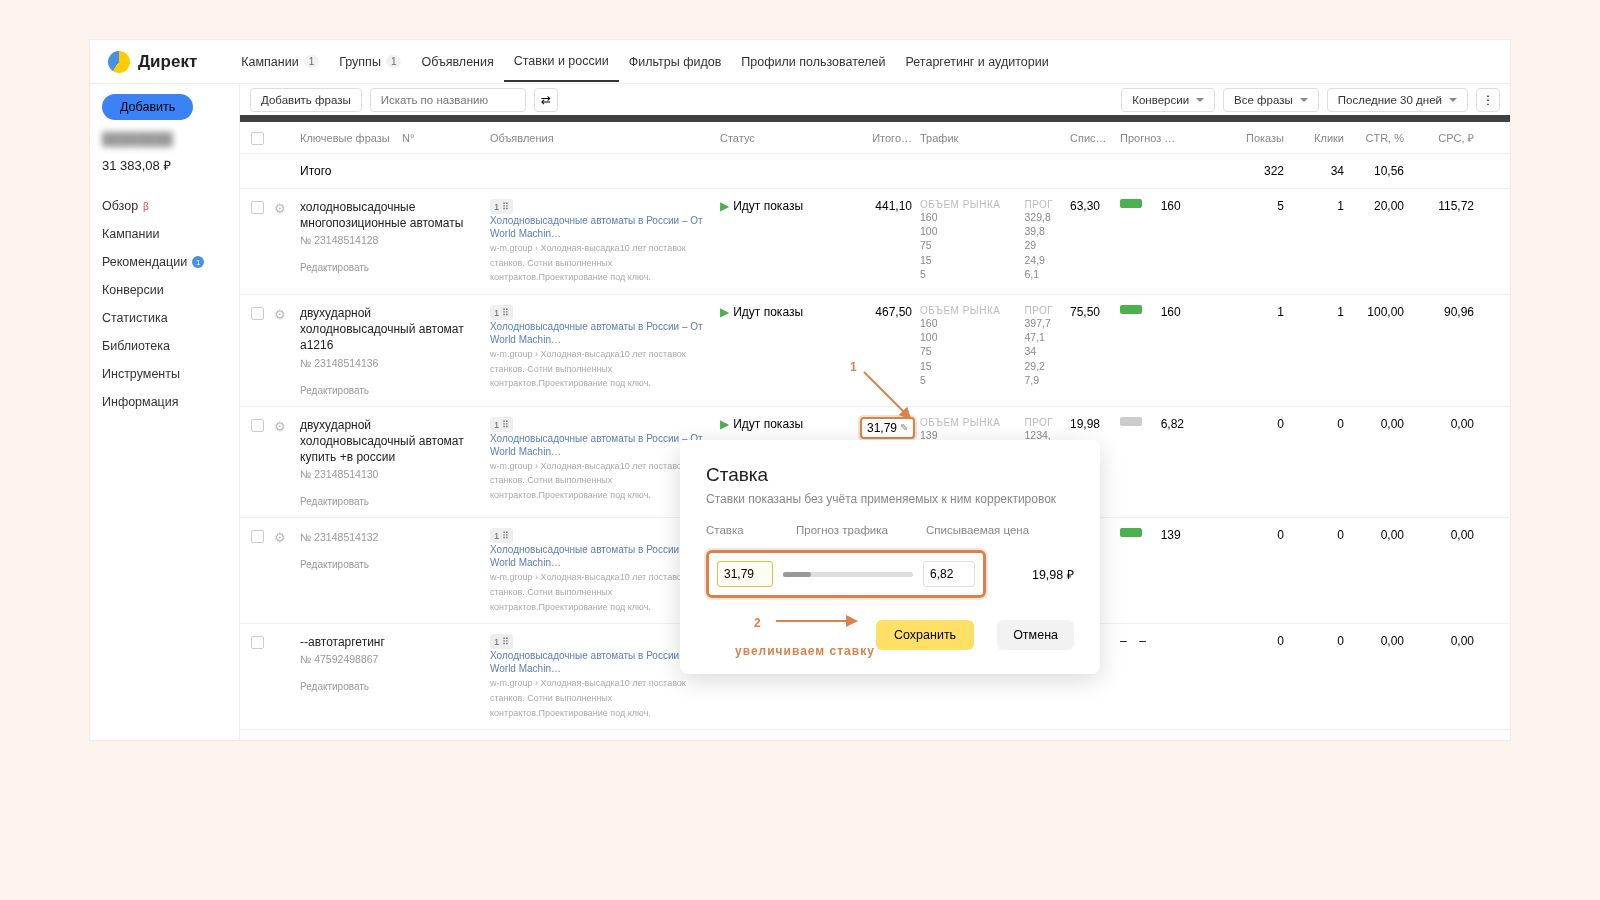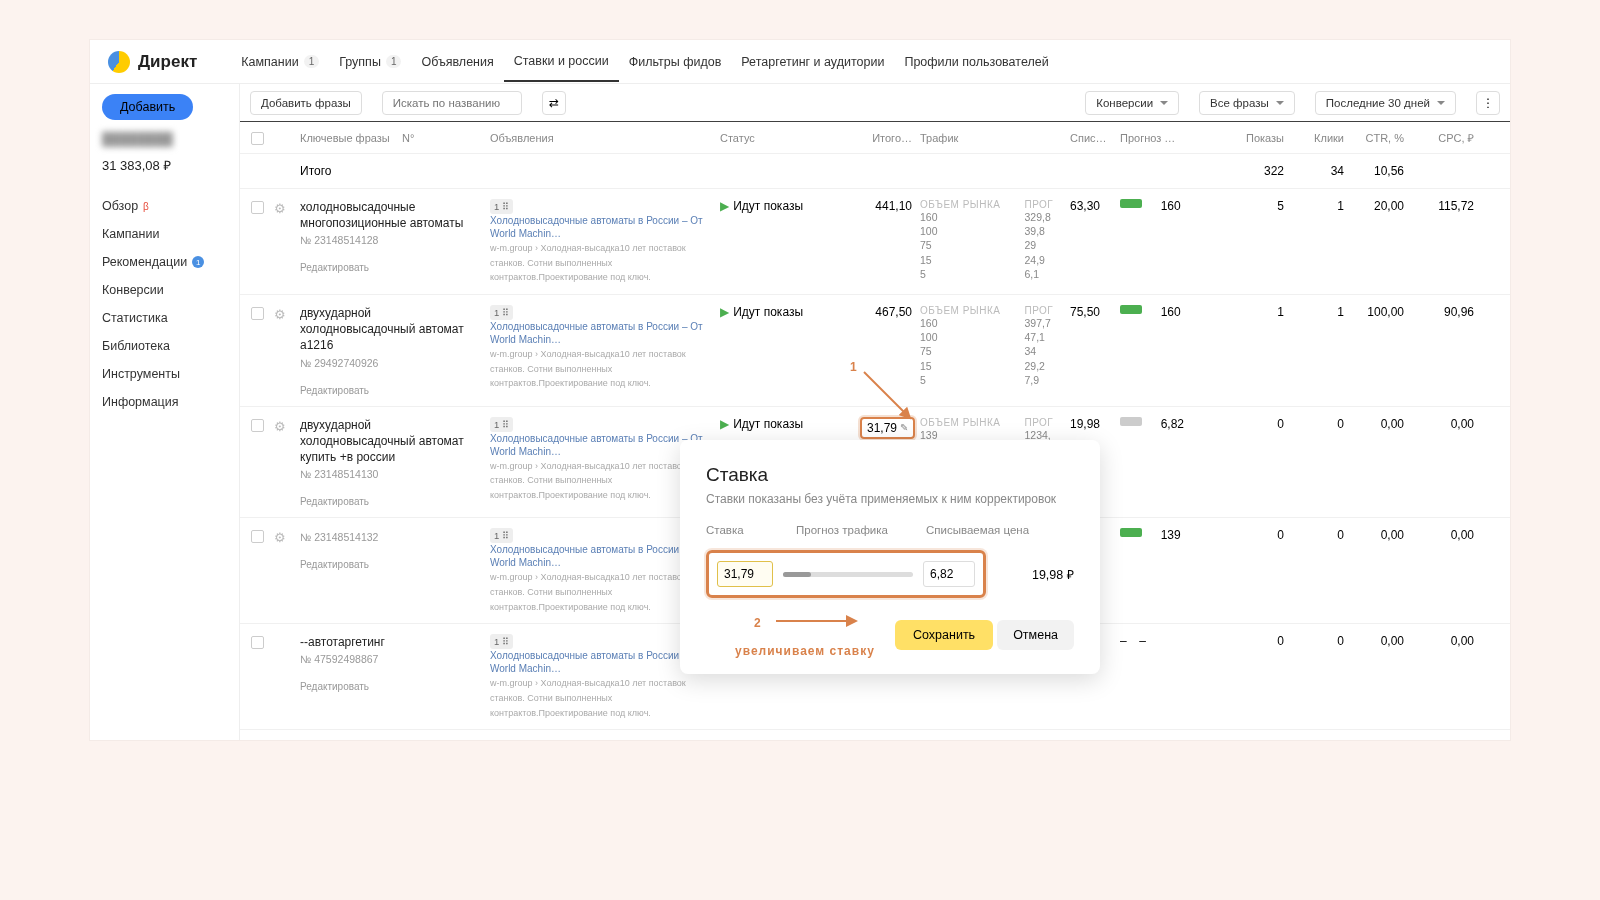--- a/index.html
+++ b/index.html
@@ -13,23 +13,23 @@
 .tab .cnt{background:#f2f2f2;border-radius:8px;font-size:10px;padding:1px 5px;color:#666}
 .layout{display:flex;height:calc(100% - 44px)}
 .side{width:150px;border-right:1px solid #eee;padding:10px 12px;font-size:12.5px;color:#333}
 .add-btn{background:#3b82f6;border:none;border-radius:16px;padding:6px 18px;font-size:12.5px;cursor:pointer;margin-bottom:12px}
 .side .price{font-size:13px;color:#222;margin:10px 0 18px}
 .side .blur{filter:blur(3px);color:#999;height:14px;margin-bottom:2px}
 .side-link{padding:7px 0;cursor:pointer;color:#333;display:flex;align-items:center;gap:5px}
 .side-link .b{color:#e74c3c;font-size:10px}
 .side-link .dot{width:12px;height:12px;border-radius:50%;background:#4a90e2;color:#fff;font-size:8px;display:inline-flex;align-items:center;justify-content:center}
 .main{flex:1;display:flex;flex-direction:column}
-.toolbar{height:38px;border-bottom:1px solid #404040;display:flex;align-items:center;padding:0 10px;gap:20px;font-size:12px}
+.toolbar{height:38px;border-bottom:7px solid #404040;display:flex;align-items:center;padding:0 10px;gap:8px;font-size:12px}
 .tb-btn{padding:5px 10px;border:1px solid #ddd;border-radius:4px;background:#fff;cursor:pointer;font-size:11.5px;color:#333}
-.tb-input{padding:5px 10px;border:1px solid #ddd;border-radius:4px;width:140px;font-size:11.5px}
+.tb-input{padding:5px 10px;border:1px solid #ddd;border-radius:4px;width:156px;font-size:11.5px}
 .tb-settings{width:24px;height:24px;border:1px solid #ddd;border-radius:4px;display:flex;align-items:center;justify-content:center;cursor:pointer;font-size:12px}
 .tb-spacer{flex:1}
 .tb-drop{padding:5px 10px;border:1px solid #ddd;border-radius:4px;background:#fff;cursor:pointer;font-size:11.5px;color:#333;display:flex;align-items:center;gap:4px}
 .chev::after{content:'';display:inline-block;width:0;height:0;border-left:4px solid transparent;border-right:4px solid transparent;border-top:4px solid #888;margin-left:3px}
 .grid{flex:1;overflow:auto;font-size:12px}
 .hdr,.row{display:flex;border-bottom:1px solid #f0f0f0}
 .hdr{color:#888;font-size:11px;height:32px;align-items:center;position:sticky;top:0;background:#fff}
 .row{padding:10px 0;align-items:flex-start}
 .c-chk{width:34px;display:flex;justify-content:center;padding-top:2px}
 .c-gear{width:26px;color:#bbb;font-size:13px;padding-top:2px}
@@ -61,42 +61,42 @@
 .pop-sub{font-size:12px;color:#888;margin-bottom:18px}
 .pop-cols{display:flex;font-size:11.5px;color:#888;margin-bottom:14px}
 .pop-cols>div:nth-child(1){width:90px}
 .pop-cols>div:nth-child(2){width:130px}
 .pop-cols>div:nth-child(3){flex:1;text-align:left}
 .pop-inputs{display:flex;align-items:center;gap:10px;border:3px solid #d9824b;border-radius:6px;padding:8px;box-shadow:0 0 0 2px rgba(217,130,75,.2)}
 .pop-inp{width:56px;padding:5px 6px;border:1px solid #e0c04a;border-radius:3px;font-size:12px;text-align:left;background:#fffdf2}
 .pop-slider{flex:1;height:5px;background:#ddd;border-radius:3px;position:relative}
 .pop-slider::after{content:'';position:absolute;width:28px;height:5px;background:#999;border-radius:3px}
 .pop-out{width:52px;padding:5px 6px;border:1px solid #ddd;border-radius:3px;font-size:12px;text-align:left}
-.pop-actions{display:flex;justify-content:flex-end;gap:4px;margin-top:22px}
+.pop-actions{display:flex;justify-content:flex-end;gap:23px;margin-top:22px}
 .btn-save{background:#ffe066;border:none;border-radius:6px;padding:8px 18px;font-size:12.5px;cursor:pointer}
 .btn-cancel{background:#f2f2f2;border:none;border-radius:6px;padding:8px 16px;font-size:12.5px;cursor:pointer}
 .anno{position:absolute;color:#d9824b;font-weight:600;font-size:12px;z-index:6;pointer-events:none}
 </style>
 </head>
 <body>
 
 <div class="canvas">
   <div class="top">
     <div class="logo">
       <div class="logo-mark"></div>
       <span>Директ</span>
     </div>
     <div id="tabs-host" style="display: flex;">
         <div class="tab">Кампании<span class="cnt">1</span></div>
         <div class="tab">Группы<span class="cnt">1</span></div>
         <div class="tab">Объявления</div>
         <div class="tab active">Ставки и россии</div>
         <div class="tab">Фильтры фидов</div>
+        <div class="tab">Профили пользователей</div>
         <div class="tab">Ретаргетинг и аудитории</div>
-        <div class="tab">Профили пользователей</div>
       </div>
   </div>
   <div class="layout">
     <div class="side">
       <button class="add-btn">Добавить</button>
       <div class="blur">████████</div>
       <div class="price">31 383,08 ₽</div>
       <div id="side-links">
           <div class="side-link">Обзор<span class="b">β</span></div>
           <div class="side-link">Кампании</div>
@@ -182,21 +182,21 @@
             <div class="c-num">20,00</div>
             <div class="c-num w">115,72</div>
           </div>
           <div class="row">
             <div class="c-chk">
               <div class="chkbx"></div>
             </div>
             <div class="c-gear"><span>⚙</span></div>
             <div class="c-kw">
               <div class="kw-title">двухударной холодновысадочный автомат а1216</div>
-              <div class="kw-sub">№ 29492740926</div>
+              <div class="kw-sub">№ 23148514136</div>
               <div class="kw-edit">Редактировать</div>
             </div>
             <div class="c-ad"><span class="ad-badge">1 ⠿</span><span class="ad-link">Холодновысадочные автоматы в России – От World Machin…</span><span class="ad-sub">w-m.group › Холодная-высадка</span><span class="ad-sub">10 лет поставок станков. Сотни выполненных контрактов.</span><span class="ad-sub">Проектирование под ключ.</span></div>
             <div class="c-stat"><span class="play">▶</span>Идут показы</div>
             <div class="c-bid">467,50</div>
             <div class="c-traf" style="display: flex; gap: 24px;">
               <div>
                 <div class="traf-lbl">ОБЪЕМ РЫНКА</div>
                 <div class="traf-nums">160<br>100<br>75<br>15<br>5</div>
               </div>

